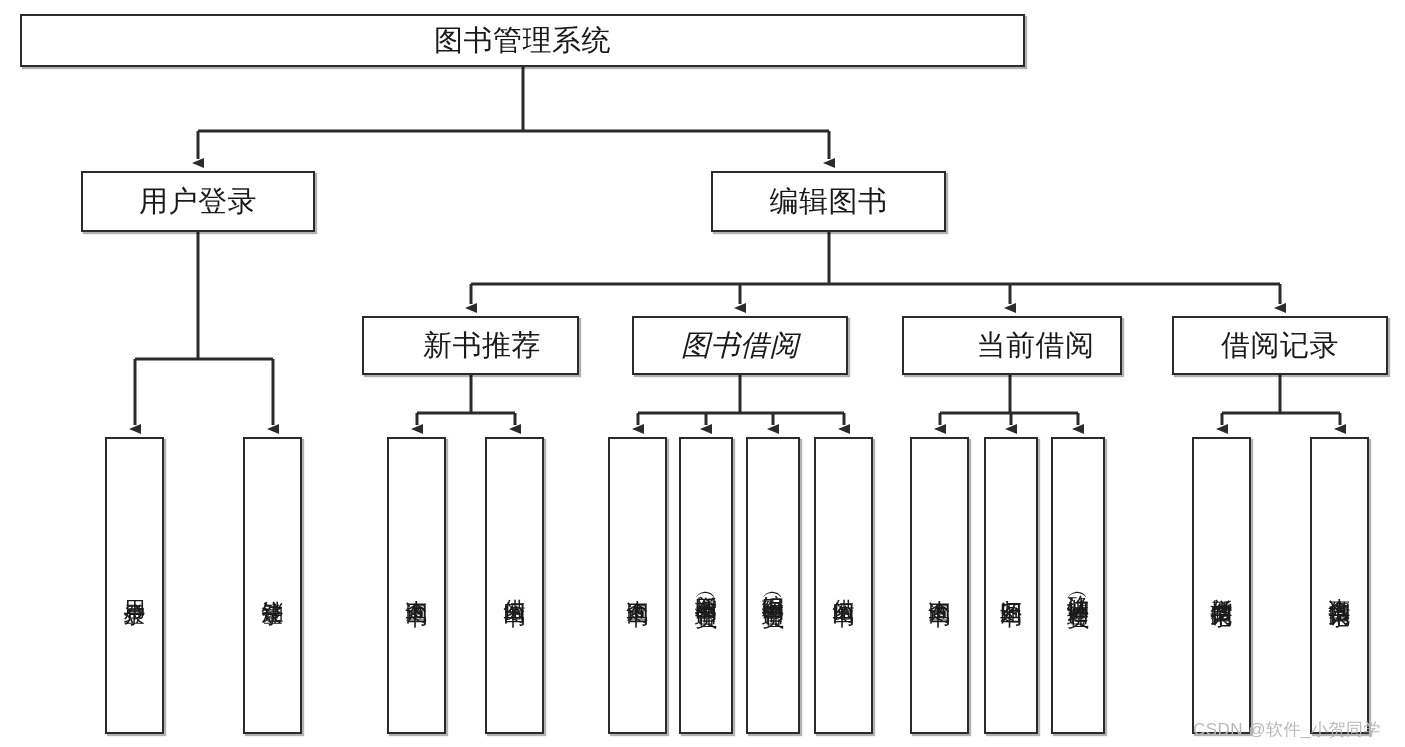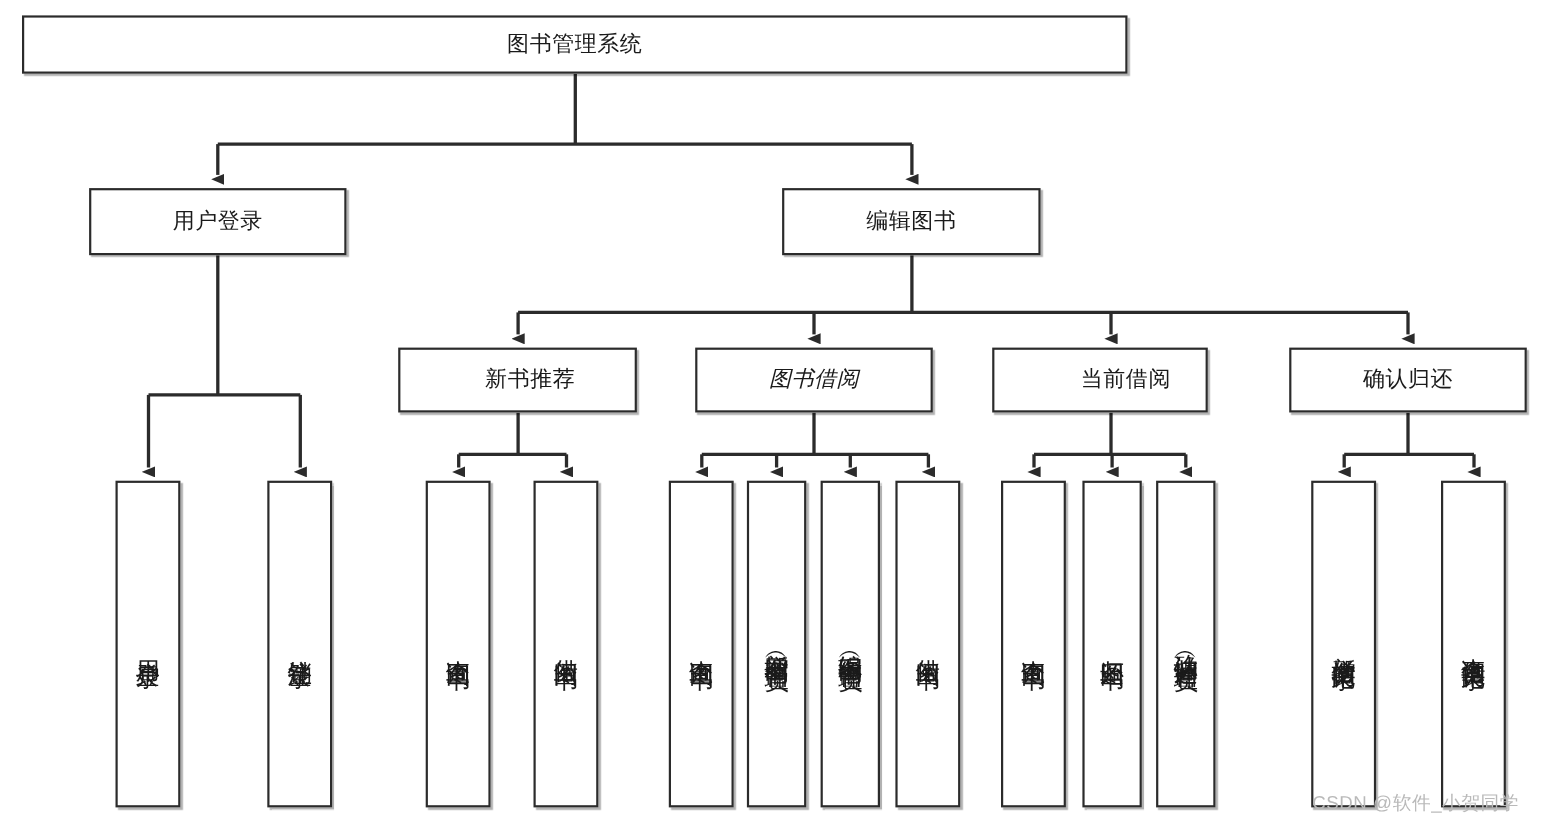--- a/index.html
+++ b/index.html
@@ -37,21 +37,21 @@
     color: #1a1a1a;
   }
   .node .label {
     display: block;
     text-align: center;
     line-height: 1.18;
     white-space: nowrap;
   }
   
   .node.horiz .label {
-    font-size: 20px;
+    font-size: 29px;
     letter-spacing: 0.5px;
   }
   
   .node.vert {
     align-items: center;
     justify-content: center;
     padding: 6px 0;
   }
   .node.vert .label {
     writing-mode: vertical-rl;
@@ -130,25 +130,25 @@
       </div>
       <div class="node horiz" style="left: 711px; top: 171px; width: 235px; height: 61px;">
         <span class="label">编辑图书</span>
       </div>
       <div class="node horiz" style="left: 362px; top: 316px; width: 217px; height: 59px; padding-left: 23px;">
         <span class="label">新书推荐</span>
       </div>
       <div class="node horiz" style="left: 632px; top: 316px; width: 216px; height: 59px; font-style: italic;">
         <span class="label">图书借阅</span>
       </div>
-      <div class="node horiz" style="left: 902px; top: 316px; width: 196px; height: 59px; padding-left: 47px;">
+      <div class="node horiz" style="left: 902px; top: 316px; width: 220px; height: 59px; padding-left: 47px;">
         <span class="label">当前借阅</span>
       </div>
       <div class="node horiz" style="left: 1172px; top: 316px; width: 216px; height: 59px;">
-        <span class="label">确认归还</span>
+        <span class="label">借阅记录</span>
       </div>
       <div class="node vert" style="left: 105px; top: 437px; width: 59px; height: 297px;">
         <span class="label">用户登录</span>
       </div>
       <div class="node vert" style="left: 243px; top: 437px; width: 59px; height: 297px;">
         <span class="label">注销登录</span>
       </div>
       <div class="node vert" style="left: 387px; top: 437px; width: 59px; height: 297px;">
         <span class="label">查询图书</span>
       </div>

